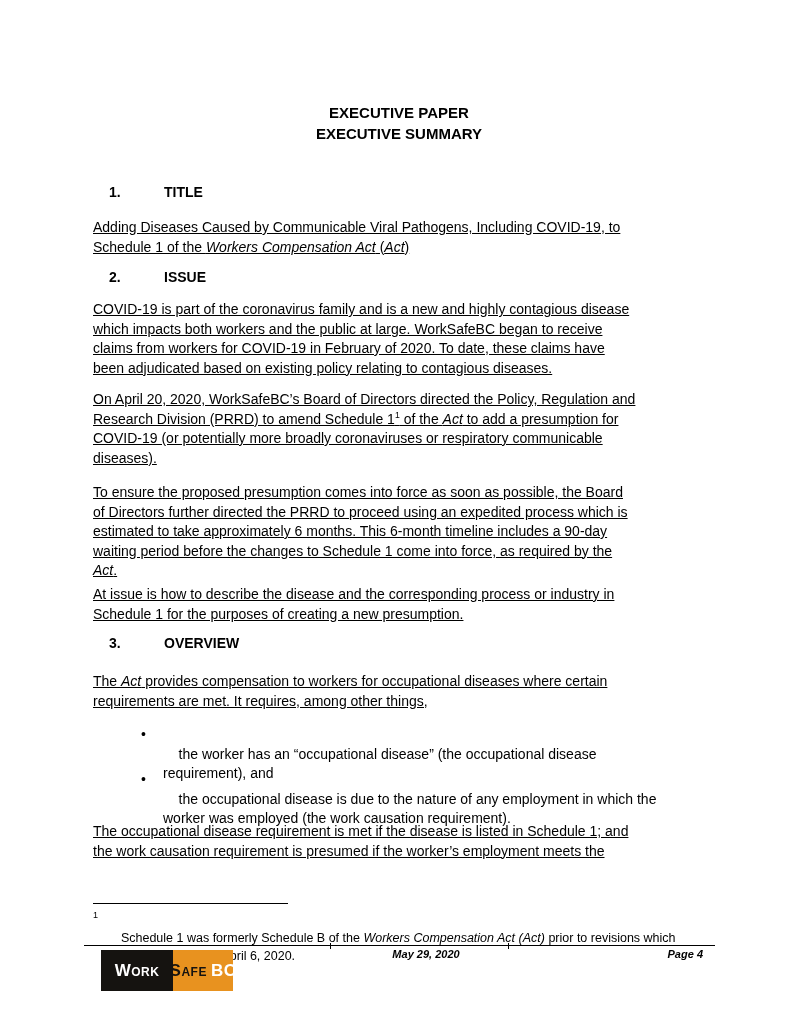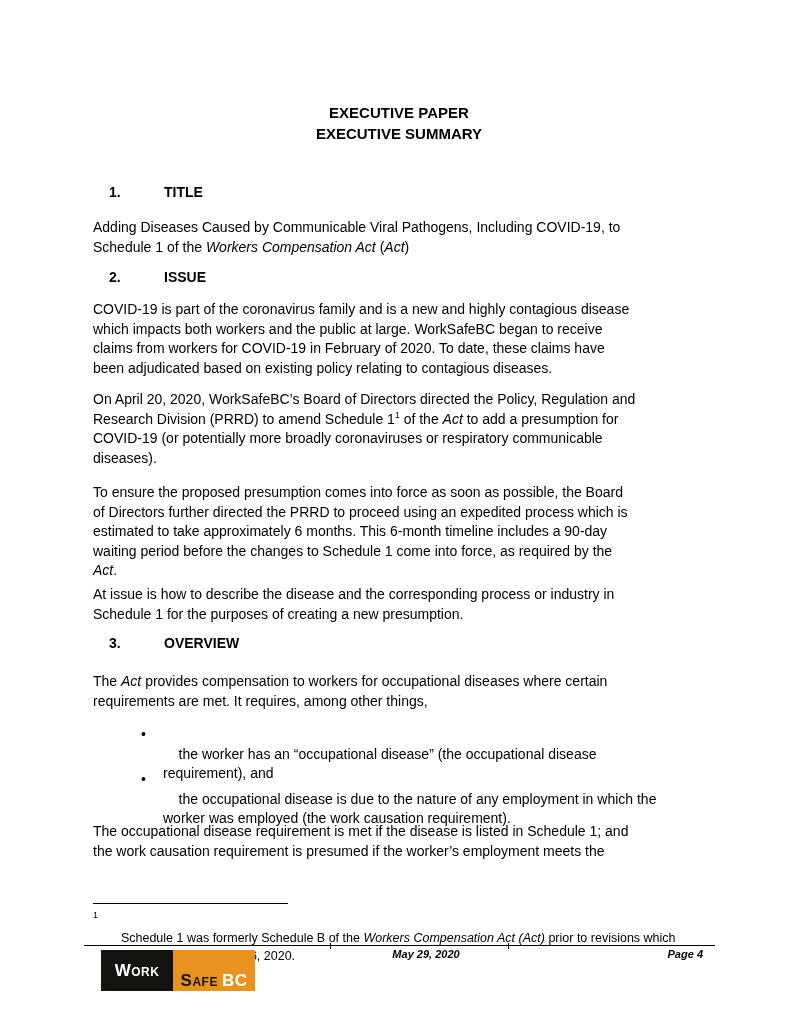--- a/index.html
+++ b/index.html
@@ -17,20 +17,21 @@
   }
   .sec-heading{
     position:absolute;left:93px;width:620px;
     font-weight:bold;font-size:14px;line-height:19.5px;margin-left:16px;
   }
   .sec-heading .sec-num{display:inline-block;width:55px;}
   .para{
     position:absolute;left:93px;width:620px;
     font-size:14px;line-height:19.5px;
     white-space:pre-wrap;
+    text-decoration:underline;
   }
   .it{font-style:italic;}
   sup{font-size:0.62em;vertical-align:super;line-height:0;}
   .bullet{
     position:absolute;left:93px;width:620px;
     padding-left:70px;box-sizing:border-box;
     font-size:14px;line-height:19.5px;white-space:pre-wrap;
   }
   .bullet .dot{
     position:absolute;left:48px;top:0;
@@ -64,21 +65,21 @@
     font-weight:bold;font-variant:small-caps;font-size:17px;
     letter-spacing:0.5px;
     border-radius:15px;
   }
   .logo-black{
     background:var(--logo-black,#1a1a1a);color:var(--logo-white,#fff);
     width:72px;display:flex;align-items:center;justify-content:center;
   }
   .logo-orange{
     background:var(--logo-orange,#e8921f);
-    width:82px;display:flex;align-items:flex-end;justify-content:center;gap:4px;
+    width:60px;display:flex;align-items:center;justify-content:center;gap:4px;
   }
   .logo-safe{color:var(--logo-black,#1a1a1a);}
   .logo-bc{color:var(--logo-white,#fff);}
   .footer-date{
     position:absolute;top:947px;left:0;width:798px;text-align:center;
     font-size:11px;font-weight:bold;font-style:italic;line-height:14px;padding-left:27px;
   }
   .footer-page{
     position:absolute;top:947px;right:95px;
     font-size:11px;font-weight:bold;font-style:italic;line-height:14px;

